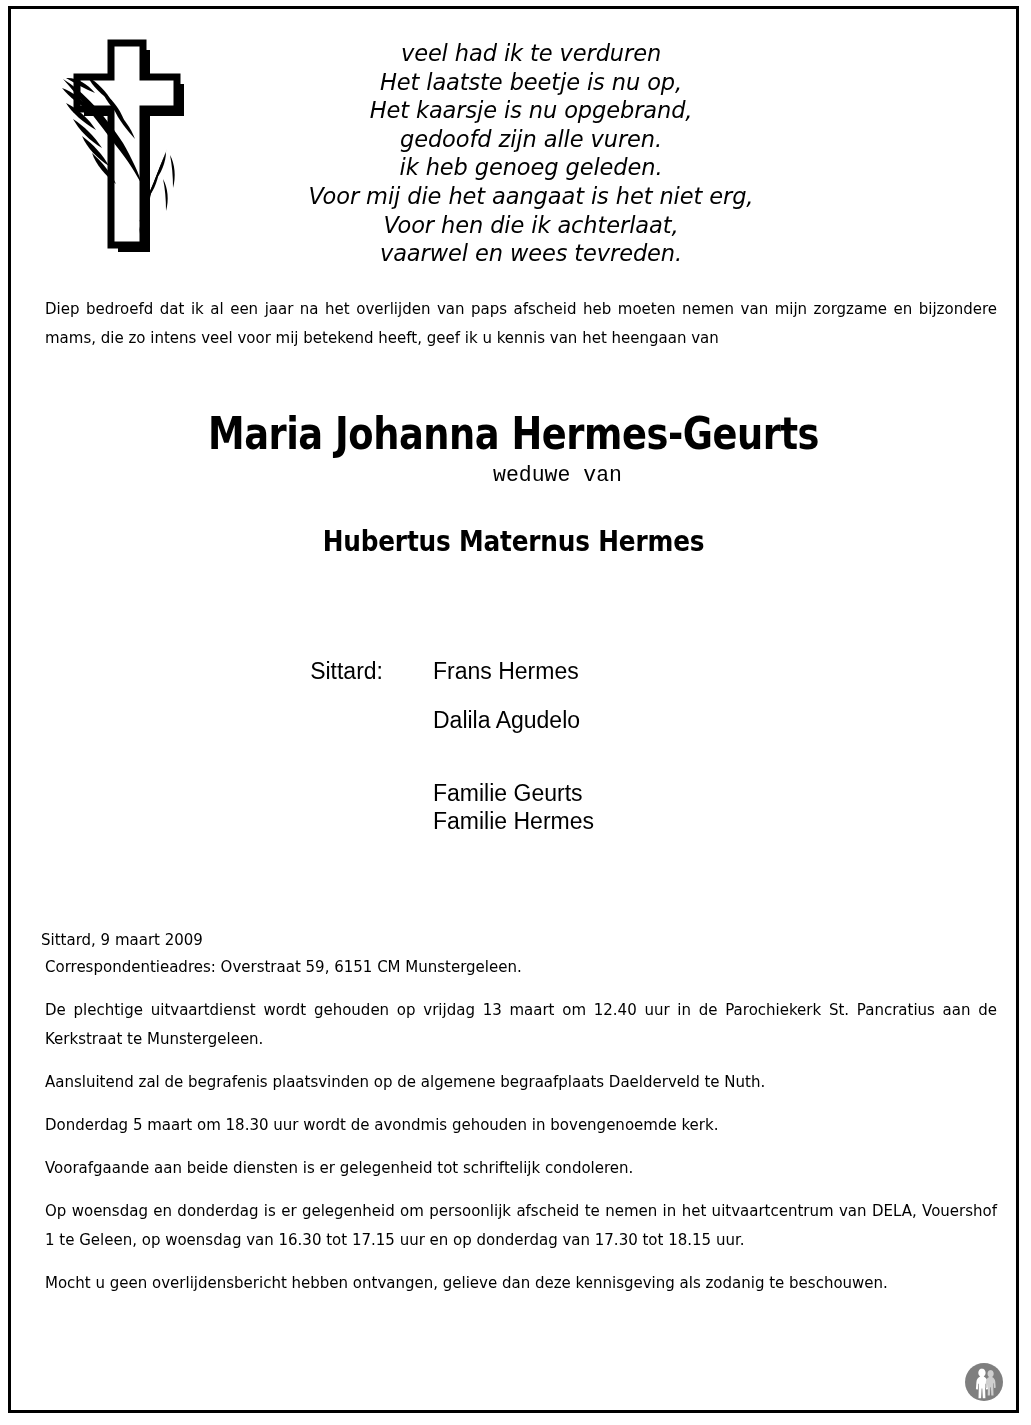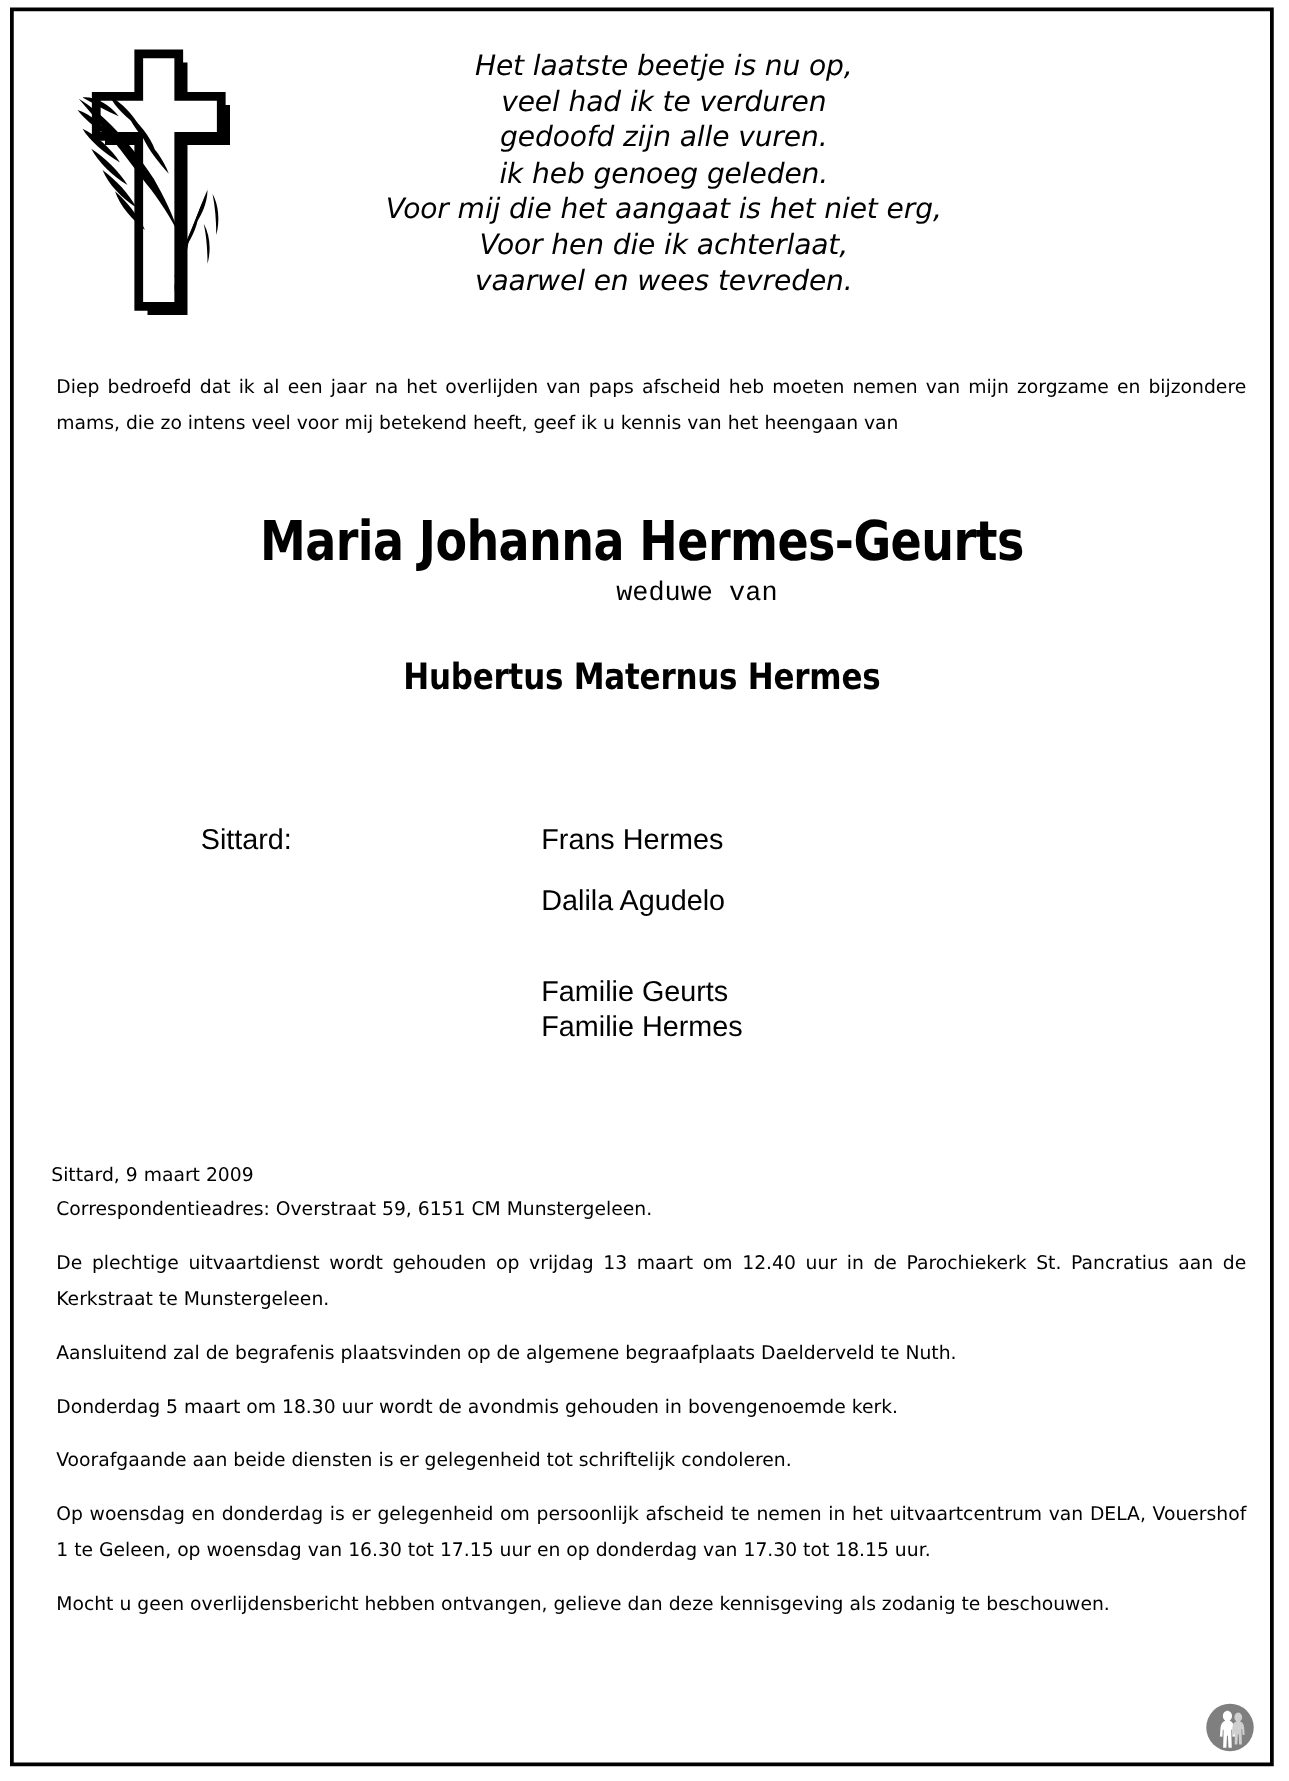--- a/index.html
+++ b/index.html
@@ -142,21 +142,21 @@
     font-family: "Liberation Sans", "DejaVu Sans", sans-serif;
     font-size: 23px;
     line-height: 29px;
   }
   .survivor-row {
     display: flex;
     align-items: baseline;
   }
   .survivor-city {
     width: 390px;
-    text-align: center;
+    text-align: right;
     padding-right: 18px;
     box-sizing: border-box;
     flex: 0 0 auto;
   }
   .survivor-name {
     flex: 1 1 auto;
     text-align: left;
     margin-left: 32px;
   }
   .survivor-row.gap-small { height: 20px; }
@@ -227,22 +227,23 @@
             <path d="M127 121 C127 131 122 143 115 151 C119 140 123 130 127 121 Z"></path>
             <path d="M120 140 C119 151 113 163 106 171 C111 160 116 149 120 140 Z"></path>
             <path d="M112 161 C111 172 106 183 100 191 C105 181 109 170 112 161 Z"></path>
             <path d="M131 124 C136 133 137 146 134 157 C134 145 133 134 131 124 Z"></path>
             <path d="M124 148 C129 157 130 169 127 180 C127 168 126 157 124 148 Z"></path>
           </g>
         </svg>
       </div>
 
       <div id="poem-block">
+        <span class="poem-line">veel had ik te verduren</span>
         <span class="poem-line">Het laatste beetje is nu op,</span>
-        <span class="poem-line">veel had ik te verduren</span>
+        <span class="poem-line">Het kaarsje is nu opgebrand,</span>
         <span class="poem-line">gedoofd zijn alle vuren.</span>
         <span class="poem-line">ik heb genoeg geleden.</span>
         <span class="poem-line">Voor mij die het aangaat is het niet erg,</span>
         <span class="poem-line">Voor hen die ik achterlaat,</span>
         <span class="poem-line">vaarwel en wees tevreden.</span>
       </div>
     </div>
 
     <p id="intro-paragraph" class="body-text">Diep bedroefd dat ik al een jaar na het overlijden van paps afscheid heb moeten nemen van mijn zorgzame en bijzondere mams, die zo intens veel voor mij betekend heeft, geef ik u kennis van het heengaan van</p>
 

